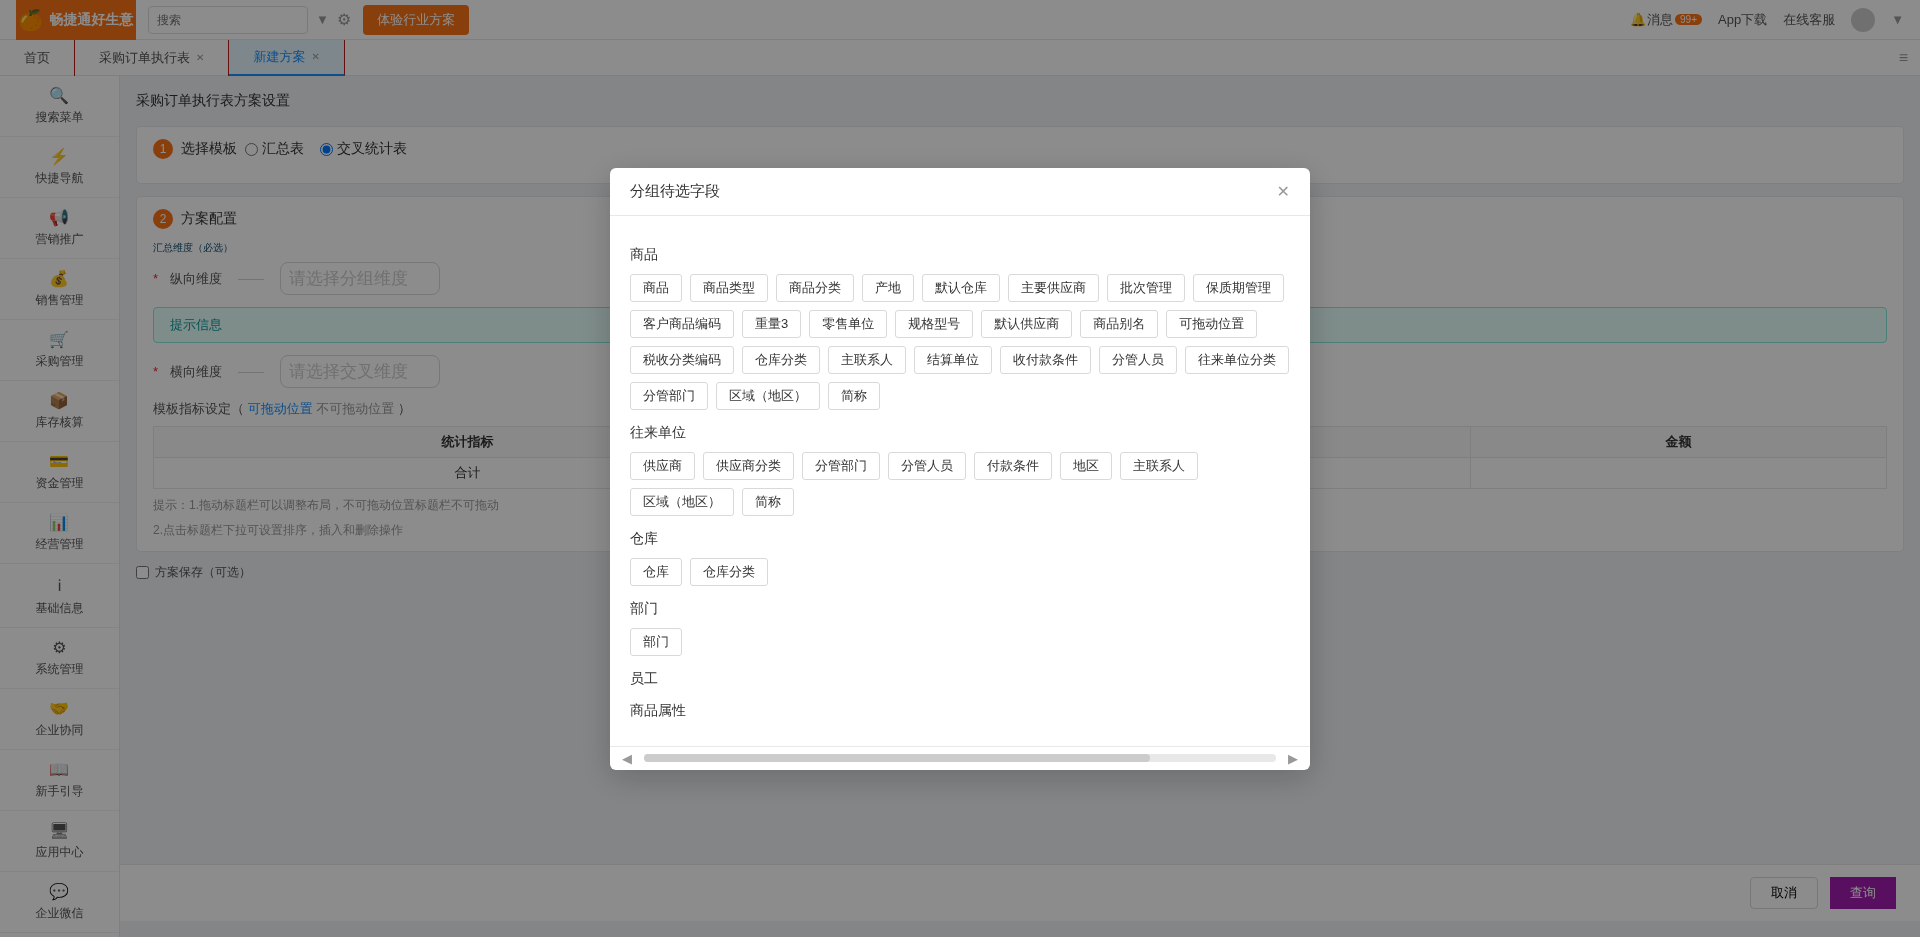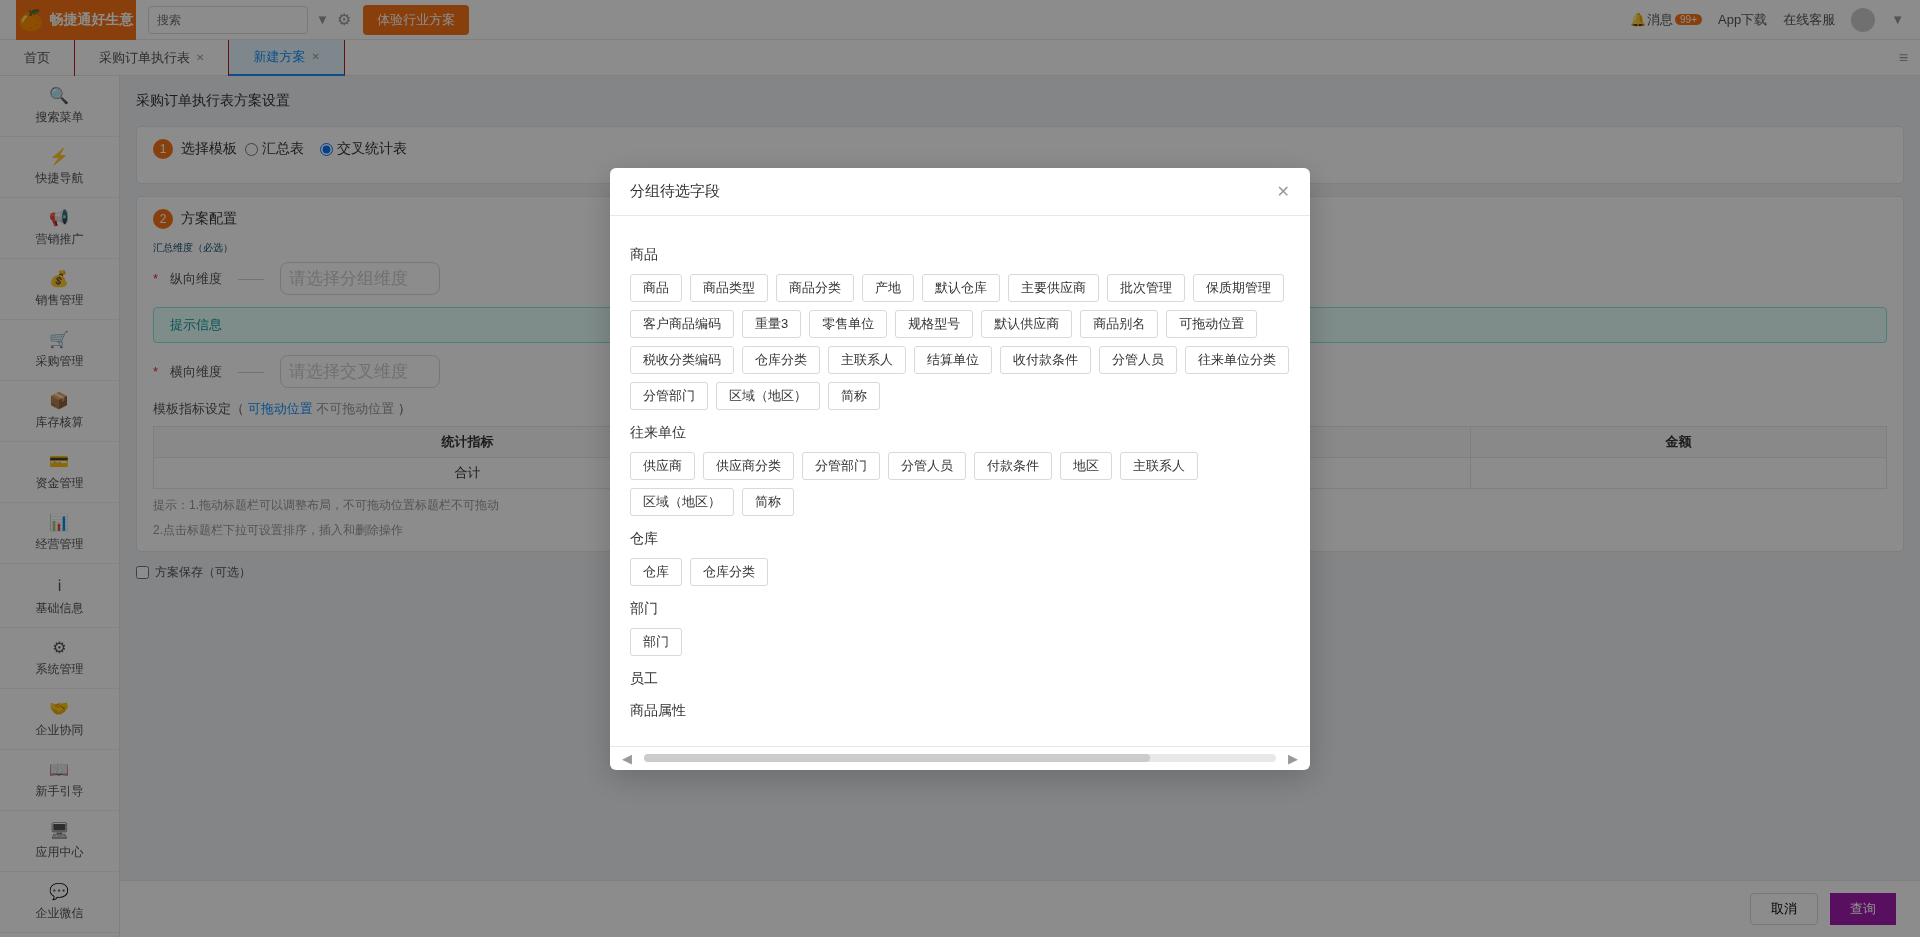--- a/index.html
+++ b/index.html
@@ -127,21 +127,21 @@
       padding: 6px 12px;
       text-align: center;
       font-size: 13px;
     }
     .stats-table th { background: #fafafa; }
 
     .hint-text { color: #999; font-size: 12px; margin-top: 8px; }
 
     .bottom-actions {
       position: fixed;
-      bottom: 0;
+      bottom: 16px;
       right: 0;
       width: calc(100% - 120px);
       background: #fff;
       border-top: 1px solid #e8e8e8;
       padding: 12px 24px;
       display: flex;
       justify-content: flex-end;
       gap: 12px;
     }
     .btn-cancel { border: 1px solid #d9d9d9; background: #fff; padding: 6px 20px; border-radius: 4px; cursor: pointer; font-size: 13px; }

